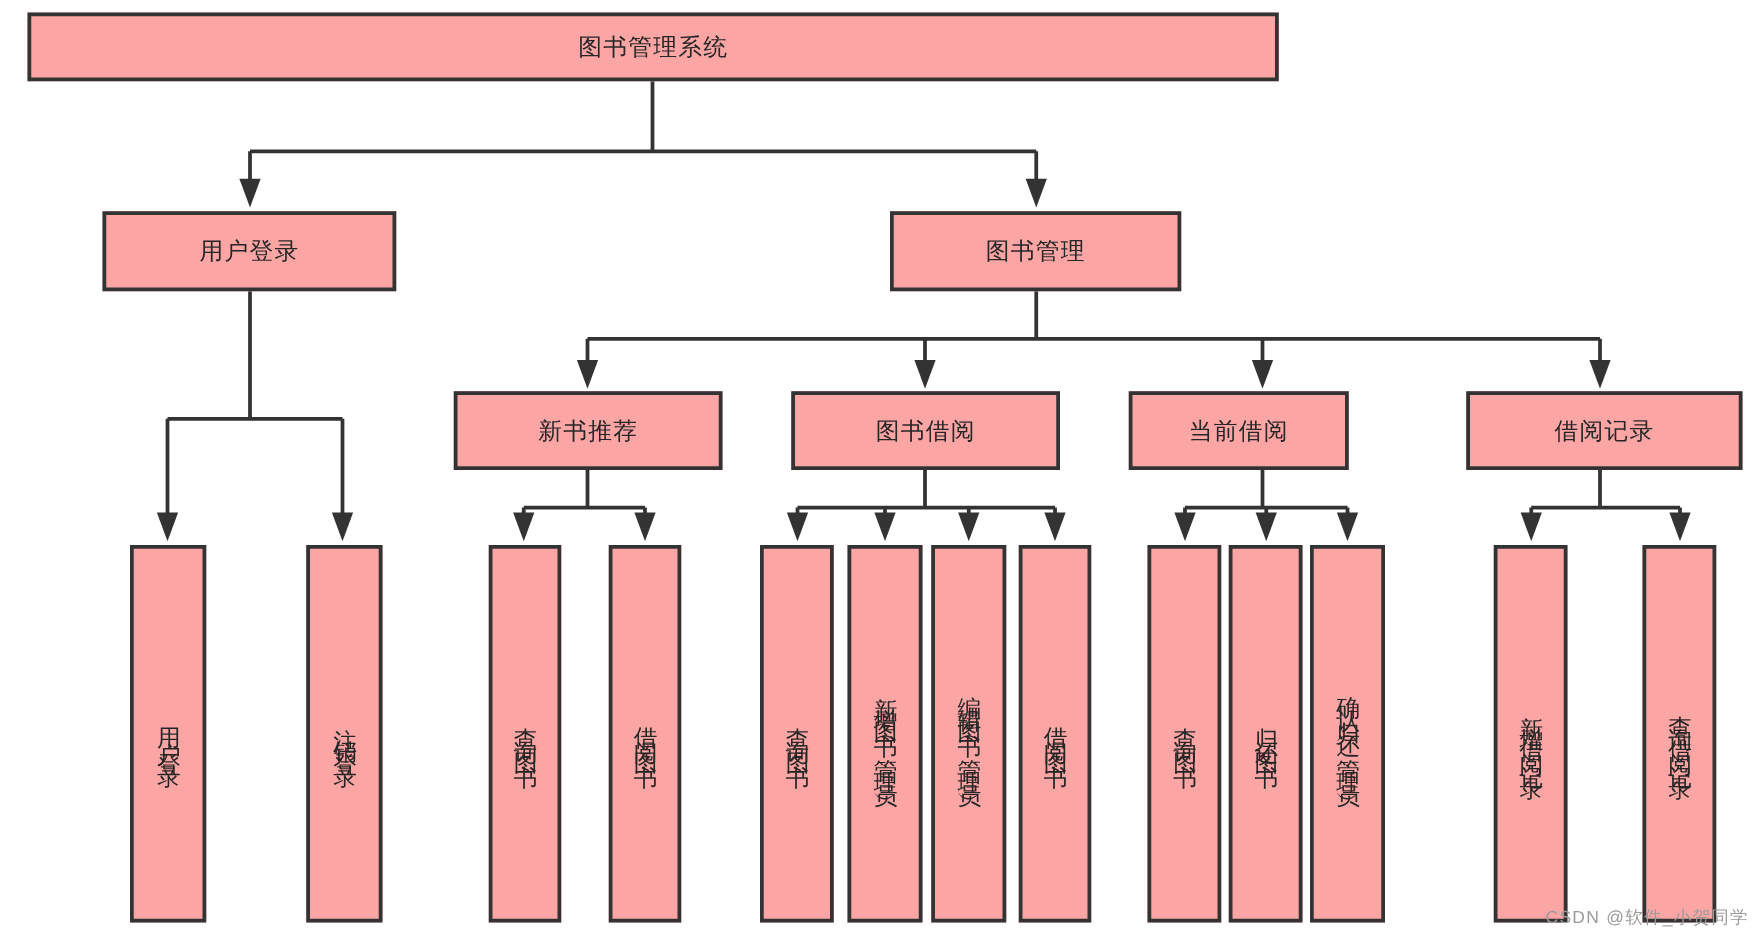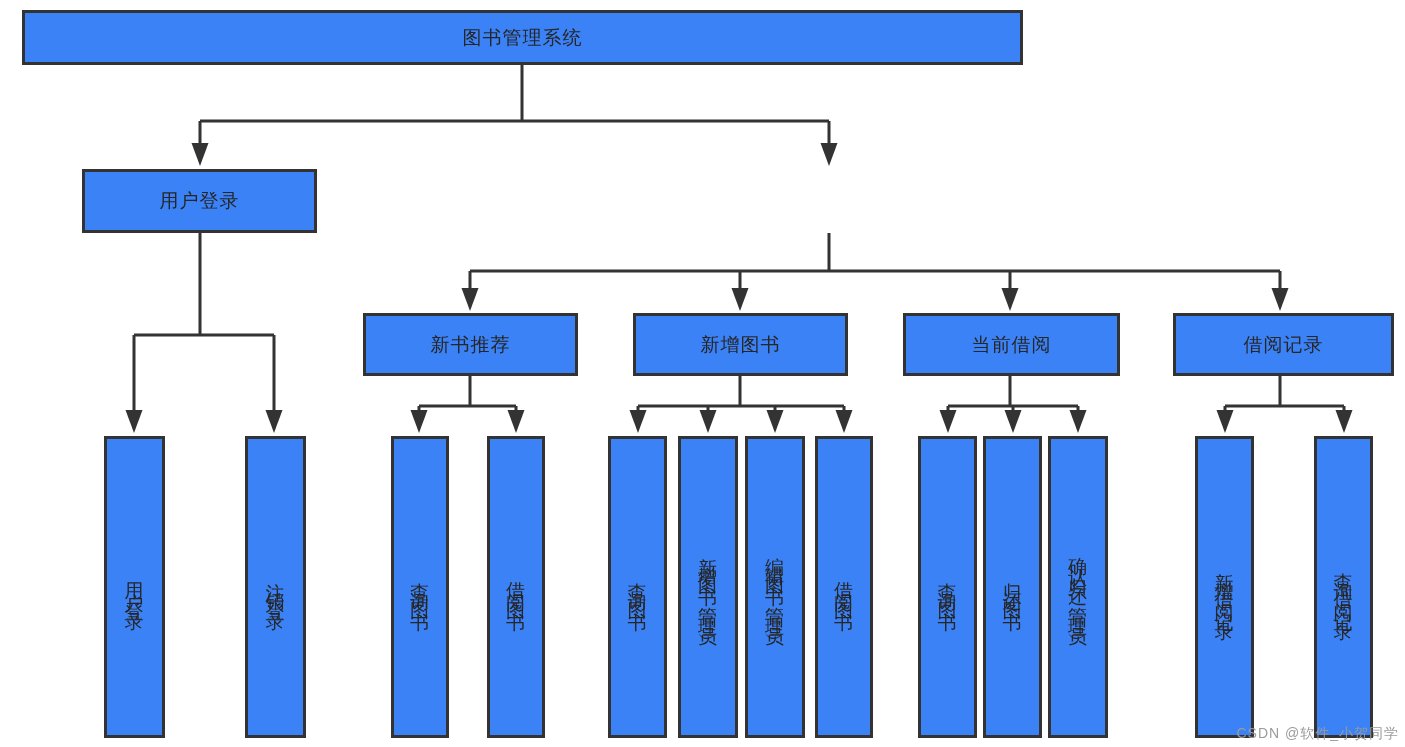--- a/index.html
+++ b/index.html
@@ -20,21 +20,21 @@
     position: absolute;
     left: 0;
     top: 0;
     z-index: 1;
     pointer-events: none;
   }
   .box {
     position: absolute;
     box-sizing: border-box;
     border: 3px solid #333333;
-    background: #3b82f6;
+    background: #fca5a5;
     display: flex;
     align-items: center;
     justify-content: center;
     z-index: 2;
   }
   .hlabel {
     font-size: 19px;
     letter-spacing: 1px;
     white-space: nowrap;
     color: #262626;
@@ -45,21 +45,21 @@
     font-size: 19px;
     letter-spacing: 10px;
     line-height: 1;
     color: #262626;
   }
   .root-box     { left: 22px;   top: 10px;  width: 1001px; height: 55px; }
   .lvl2-left    { left: 82px;   top: 169px; width: 235px;  height: 64px; }
   .lvl2-right   { left: 712px;  top: 169px; width: 233px;  height: 64px; }
   .lvl3-a       { left: 363px;  top: 313px; width: 215px;  height: 63px; }
   .lvl3-b       { left: 633px;  top: 313px; width: 215px;  height: 63px; }
-  .lvl3-c       { left: 903px;  top: 313px; width: 217px;  height: 63px; text-align: center; }
+  .lvl3-c       { left: 903px;  top: 313px; width: 176px;  height: 63px; text-align: center; }
   .lvl3-d       { left: 1173px; top: 313px; width: 221px;  height: 63px; }
   .leaf         { top: 436px; height: 302px; }
   .leaf-a1 { left: 104px;  width: 61px; }
   .leaf-a2 { left: 245px;  width: 61px; }
   .leaf-b1 { left: 391px;  width: 58px; }
   .leaf-b2 { left: 487px;  width: 58px; }
   .leaf-c1 { left: 608px;  width: 59px; }
   .leaf-c2 { left: 678px;  width: 60px; }
   .leaf-c3 { left: 745px;  width: 60px; }
   .leaf-c4 { left: 815px;  width: 58px; }
@@ -118,26 +118,29 @@
     </g>
   </svg>
 
   <div class="box root-box">
     <span class="hlabel">图书管理系统</span>
   </div>
 
   <div class="box lvl2-left">
     <span class="hlabel">用户登录</span>
   </div>
+  <div class="box lvl2-right">
+    <span class="hlabel">图书管理</span>
+  </div>
 
   <div class="box lvl3-a">
     <span class="hlabel">新书推荐</span>
   </div>
   <div class="box lvl3-b">
-    <span class="hlabel">新增图书</span>
+    <span class="hlabel">图书借阅</span>
   </div>
   <div class="box lvl3-c">
     <span class="hlabel">当前借阅</span>
   </div>
   <div class="box lvl3-d">
     <span class="hlabel">借阅记录</span>
   </div>
 
   <div class="box vbox leaf leaf-a1">
     <span class="vlabel">用户登录</span>

